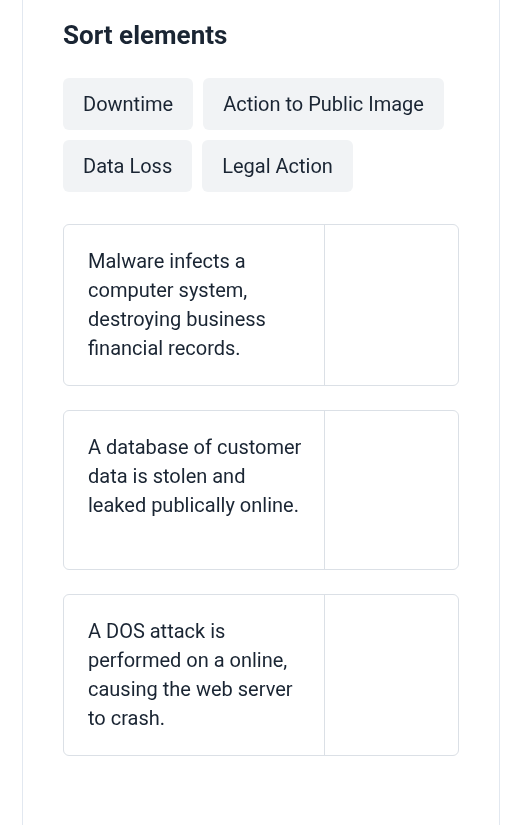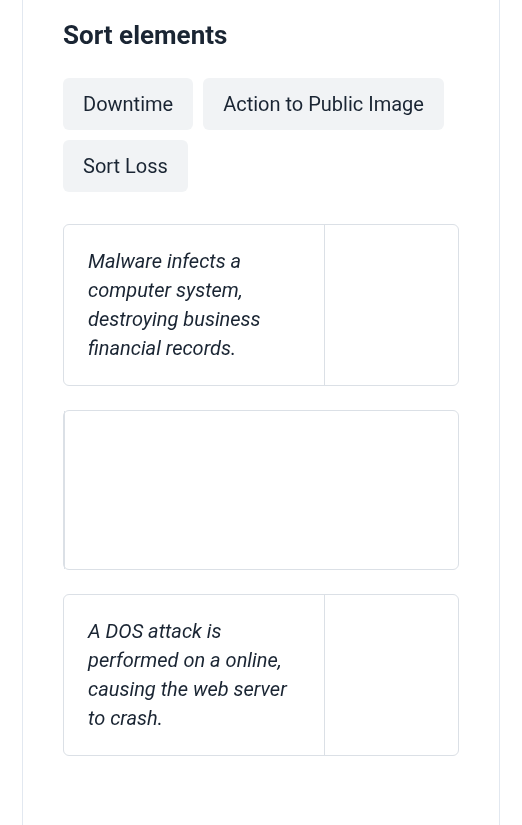--- a/index.html
+++ b/index.html
@@ -50,21 +50,20 @@
       flex-direction: column;
       gap: 24px;
     }
     .dropzone {
       border: 1px solid #dbe0e6;
       border-radius: 6px;
       display: flex;
       align-items: stretch;
       min-height: 160px;
       background: #ffffff;
-      font-style: italic;
     }
     .dropzone-text {
       padding: 22px 20px 22px 24px;
       font-size: 20px;
       color: #1a2533;
       line-height: 1.45;
       flex: 0 0 260px;
     }
     .dropzone-target {
       flex: 1;
@@ -74,29 +73,31 @@
   </style>
 </head>
 <body>
 
 <div class="outer-container">
   <h2 class="heading">Sort elements</h2>
 
   <div class="chips-area">
     <div class="chip">Downtime</div>
     <div class="chip">Action to Public Image</div>
-    <div class="chip">Sort Loss</div>
+    <div class="chip">Data Loss</div>
+    <div class="chip">Legal Action</div>
   </div>
 
   <div class="dropzone-list">
     <div class="dropzone">
       <div class="dropzone-text">Malware infects a computer system, destroying business financial records.</div>
       <div class="dropzone-target"></div>
     </div>
     <div class="dropzone">
+      <div class="dropzone-text">A database of customer data is stolen and leaked publically online.</div>
       <div class="dropzone-target"></div>
     </div>
     <div class="dropzone">
       <div class="dropzone-text">A DOS attack is performed on a online, causing the web server to crash.</div>
       <div class="dropzone-target"></div>
     </div>
   </div>
 </div>
 
 </body></html>

